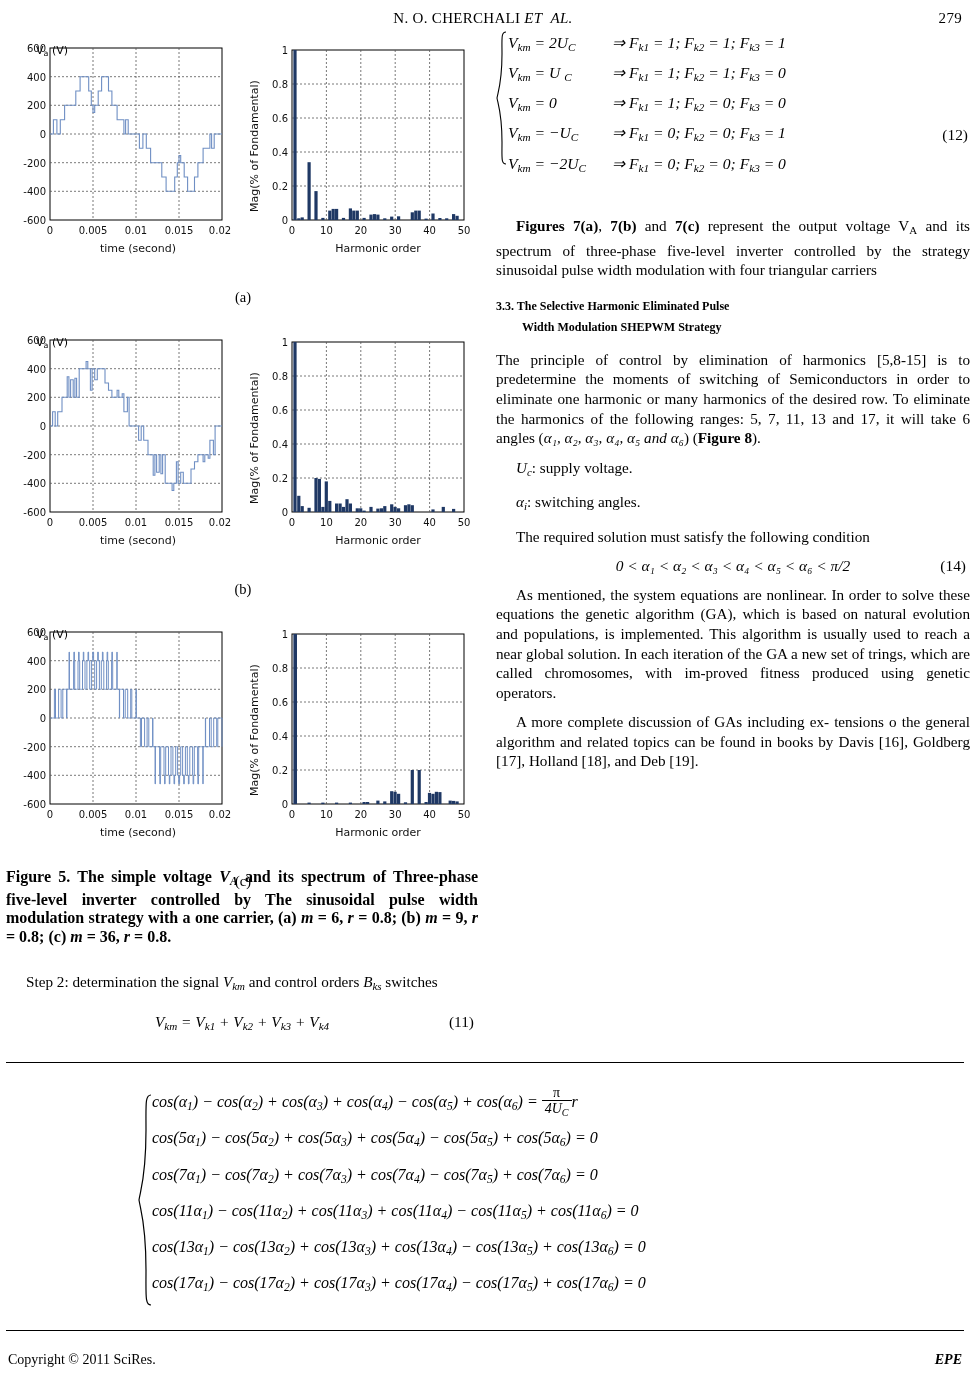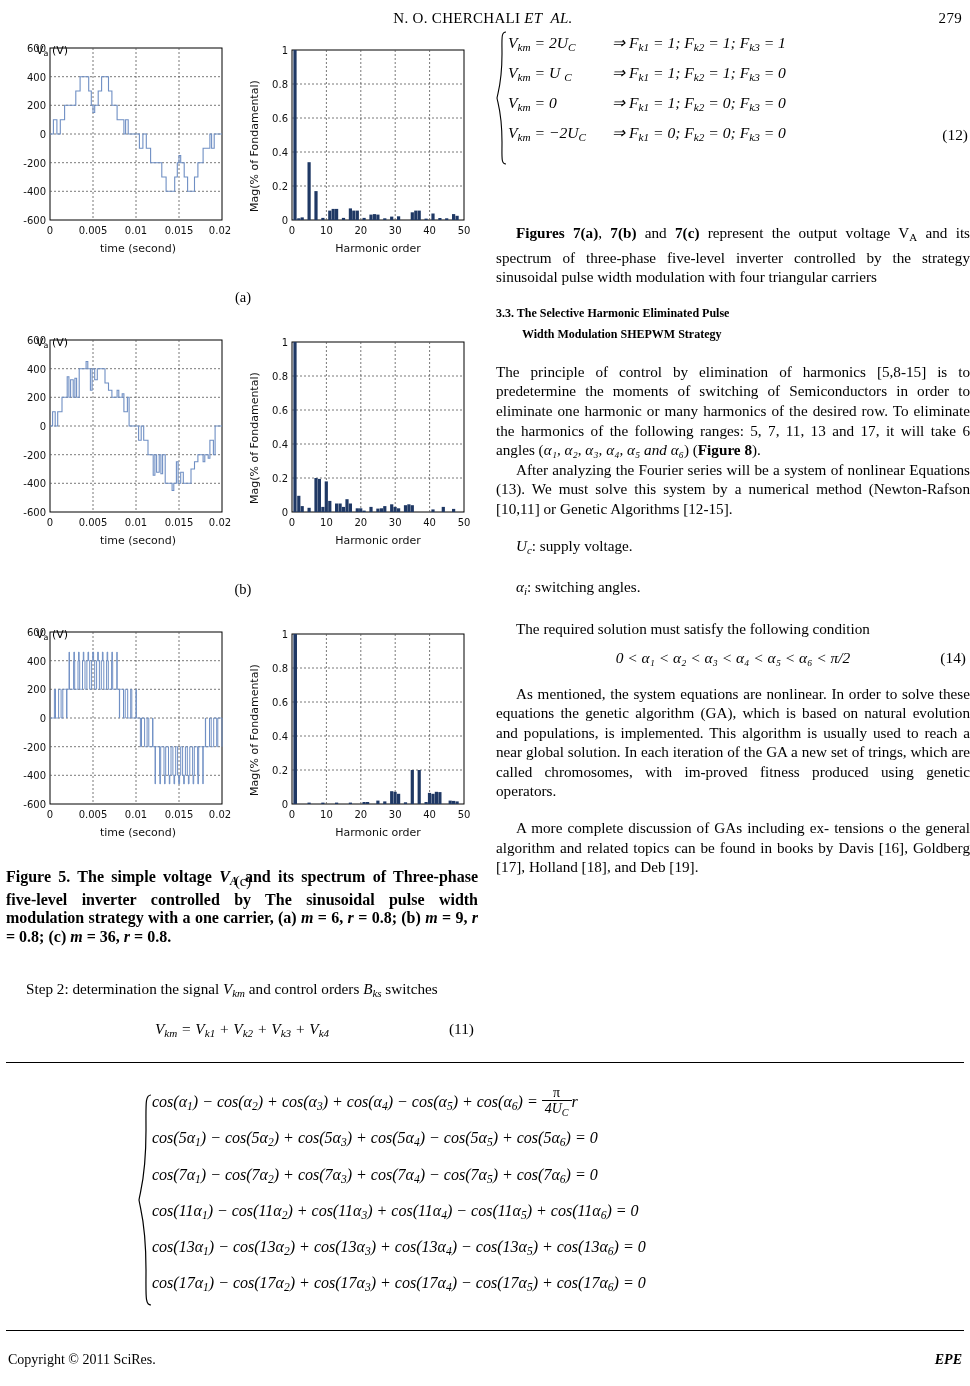--- a/index.html
+++ b/index.html
@@ -17,21 +17,21 @@
   .runhead {
     position:absolute; top:10px; left:0; width:970px;
     display:flex; align-items:center;
     font-size:15px; letter-spacing:.3px;
   }
   .runhead .rh-center { flex:1; text-align:center; }
   .runhead .rh-center .it { font-style:italic; padding:0 4px; }
   .runhead .rh-page { position:absolute; right:8px; top:0; font-size:15px; }
   .col-right { position:absolute; left:496px; top:34px; width:474px; }
 
-  p { margin:17px 0 0 0; font-size:15.2px; line-height:19.6px; text-align:justify; }
+  p { margin:10px 0 0 0; font-size:15.2px; line-height:19.6px; text-align:justify; }
   p.indent { text-indent:20px; }
   .b { font-weight:bold; }
   .i { font-style:italic; }
   sub { font-size:.72em; vertical-align:-0.28em; }
 
   h3.section {
     font-size:12px; font-weight:bold; line-height:21px;
     margin:16px 0 12px 0; text-align:left;
   }
   h3.section .l2 { display:block; padding-left:26px; }
@@ -452,40 +452,43 @@
         </div>
         <div class="sysrow">
           <span class="lhs"><span class="i">V</span><sub class="i">km</sub> = <span class="i">U</span> <sub class="i">C</sub></span>
           <span class="rhs">⇒ <span class="i">F</span><sub class="i">k</sub><sub>1</sub> = 1; <span class="i">F</span><sub class="i">k</sub><sub>2</sub> = 1; <span class="i">F</span><sub class="i">k</sub><sub>3</sub> = 0</span>
         </div>
         <div class="sysrow">
           <span class="lhs"><span class="i">V</span><sub class="i">km</sub> = 0</span>
           <span class="rhs">⇒ <span class="i">F</span><sub class="i">k</sub><sub>1</sub> = 1; <span class="i">F</span><sub class="i">k</sub><sub>2</sub> = 0; <span class="i">F</span><sub class="i">k</sub><sub>3</sub> = 0</span>
         </div>
         <div class="sysrow">
+          <span class="lhs"><span class="i">V</span><sub class="i">km</sub> = −<span class="i">U</span><sub class="i">C</sub></span>
+          <span class="rhs">⇒ <span class="i">F</span><sub class="i">k</sub><sub>1</sub> = 0; <span class="i">F</span><sub class="i">k</sub><sub>2</sub> = 0; <span class="i">F</span><sub class="i">k</sub><sub>3</sub> = 1</span>
+        </div>
+        <div class="sysrow">
           <span class="lhs"><span class="i">V</span><sub class="i">km</sub> = −2<span class="i">U</span><sub class="i">C</sub></span>
           <span class="rhs">⇒ <span class="i">F</span><sub class="i">k</sub><sub>1</sub> = 0; <span class="i">F</span><sub class="i">k</sub><sub>2</sub> = 0; <span class="i">F</span><sub class="i">k</sub><sub>3</sub> = 0</span>
         </div>
       </div>
     </div>
     <span class="eqnum12">(12)</span>
   </div>
 
   <div class="col-right" style="top:206px;">
 
     <p class="indent"><span class="b">Figures 7(a)</span><span>, </span><span class="b">7(b)</span><span> and </span><span class="b">7(c)</span><span> represent the output voltage V</span><sub>A</sub><span> and its spectrum of three-phase five-level inverter controlled by the strategy sinusoidal pulse width modulation with four triangular carriers</span></p>
 
     <h3 class="section">
       <span>3.3. The Selective Harmonic Eliminated Pulse</span>
       <span class="l2">Width Modulation SHEPWM Strategy</span>
     </h3>
 
     <p><span>The principle of control by elimination of harmonics [5,8-15] is to predetermine the moments of switching of Semiconductors in order to eliminate one harmonic or many harmonics of the desired row. To eliminate the harmonics of the following ranges: 5, 7, 11, 13 and 17, it will take 6 angles (</span><span class="i">α₁, α₂, α₃, α₄, α₅ and α₆</span><span>) (</span><span class="b">Figure 8</span><span>).</span></p>
 
-    <p class="indent" style="margin-top:0;">After analyzing the Fourier series will be a system of nonlinear Equations (13). We must solve this system by a numerical method (Newton-Rafson [10,11] or Genetic Algorithms [12-15].</p>
 
     <p style="text-indent:20px;"><span class="i">U</span><sub class="i">c</sub><span>: supply voltage.</span></p>
 
     <p style="text-indent:20px;"><span class="i">α</span><sub class="i">i</sub><span>: switching angles.</span></p>
 
     <p class="indent">The required solution must satisfy the following condition</p>
 
     <div class="eqline" style="margin:10px 0;">
       <span class="eqbody">0 &lt; α₁ &lt; α₂ &lt; α₃ &lt; α₄ &lt; α₅ &lt; α₆ &lt; π/2</span>
       <span class="eqnum">(14)</span>

